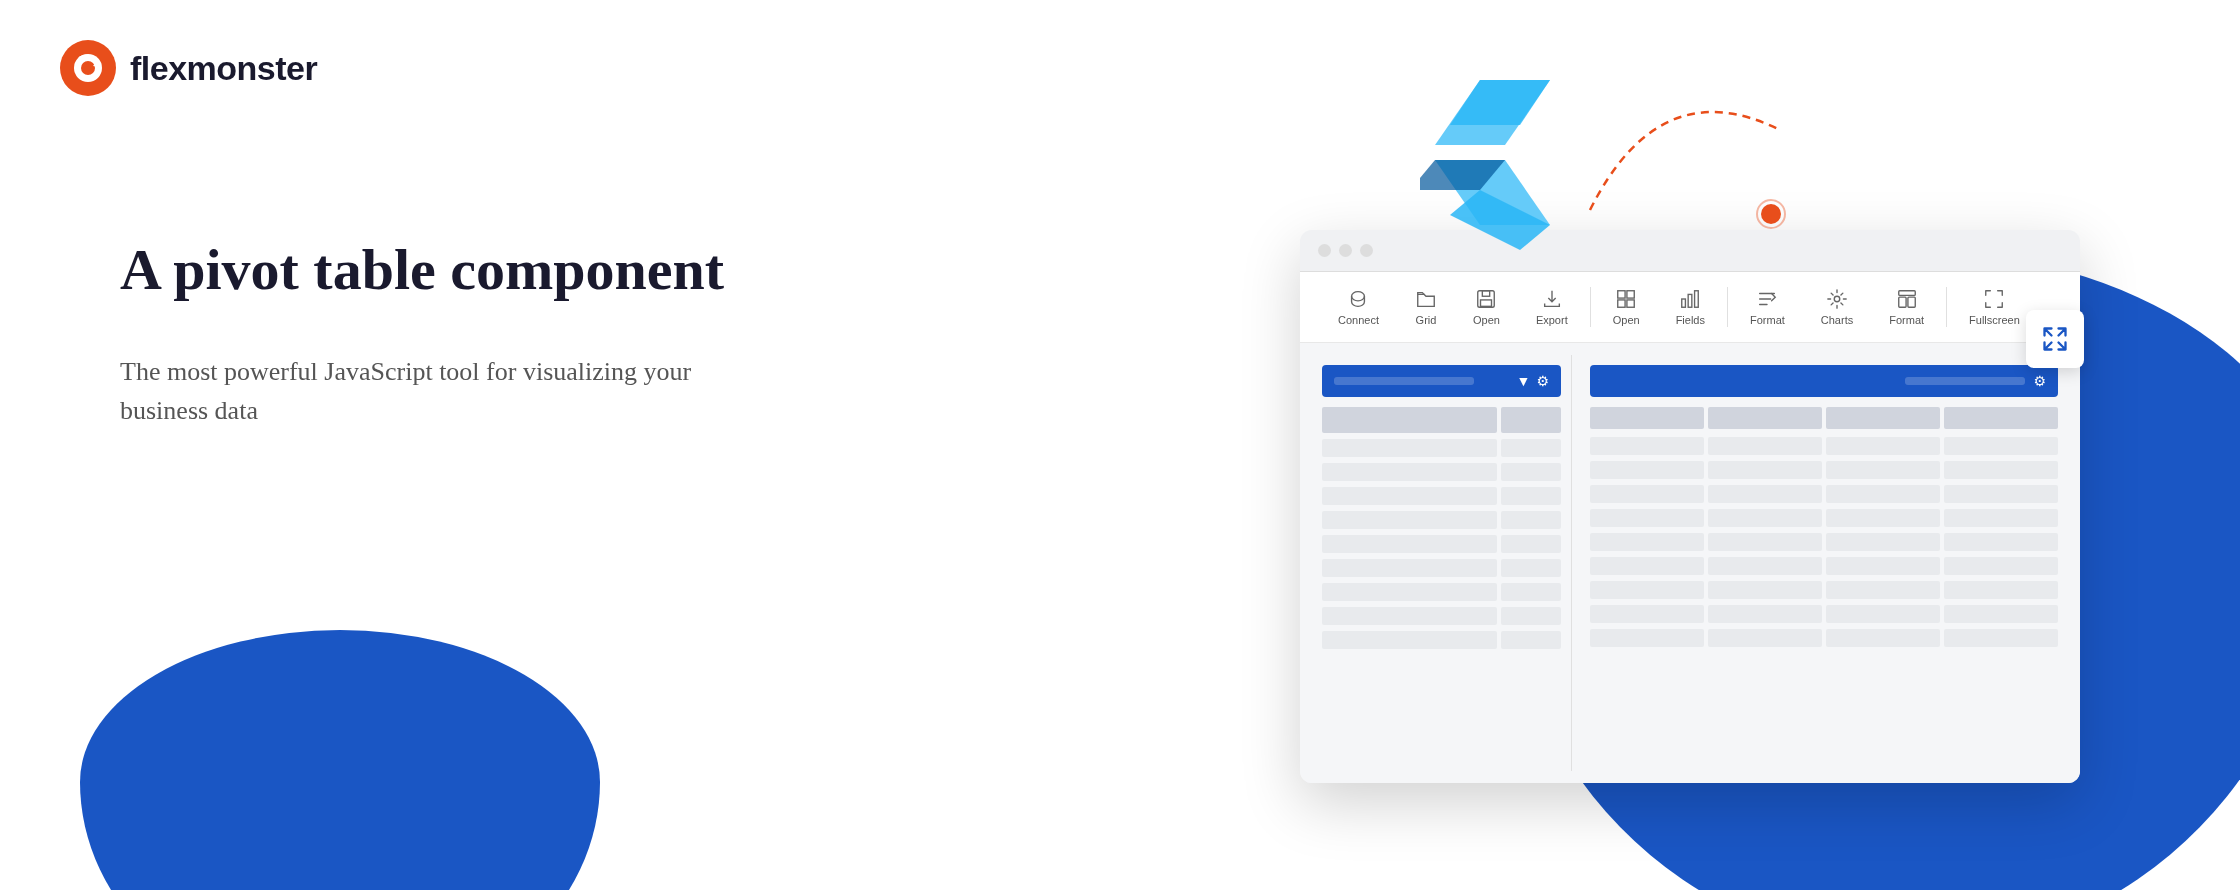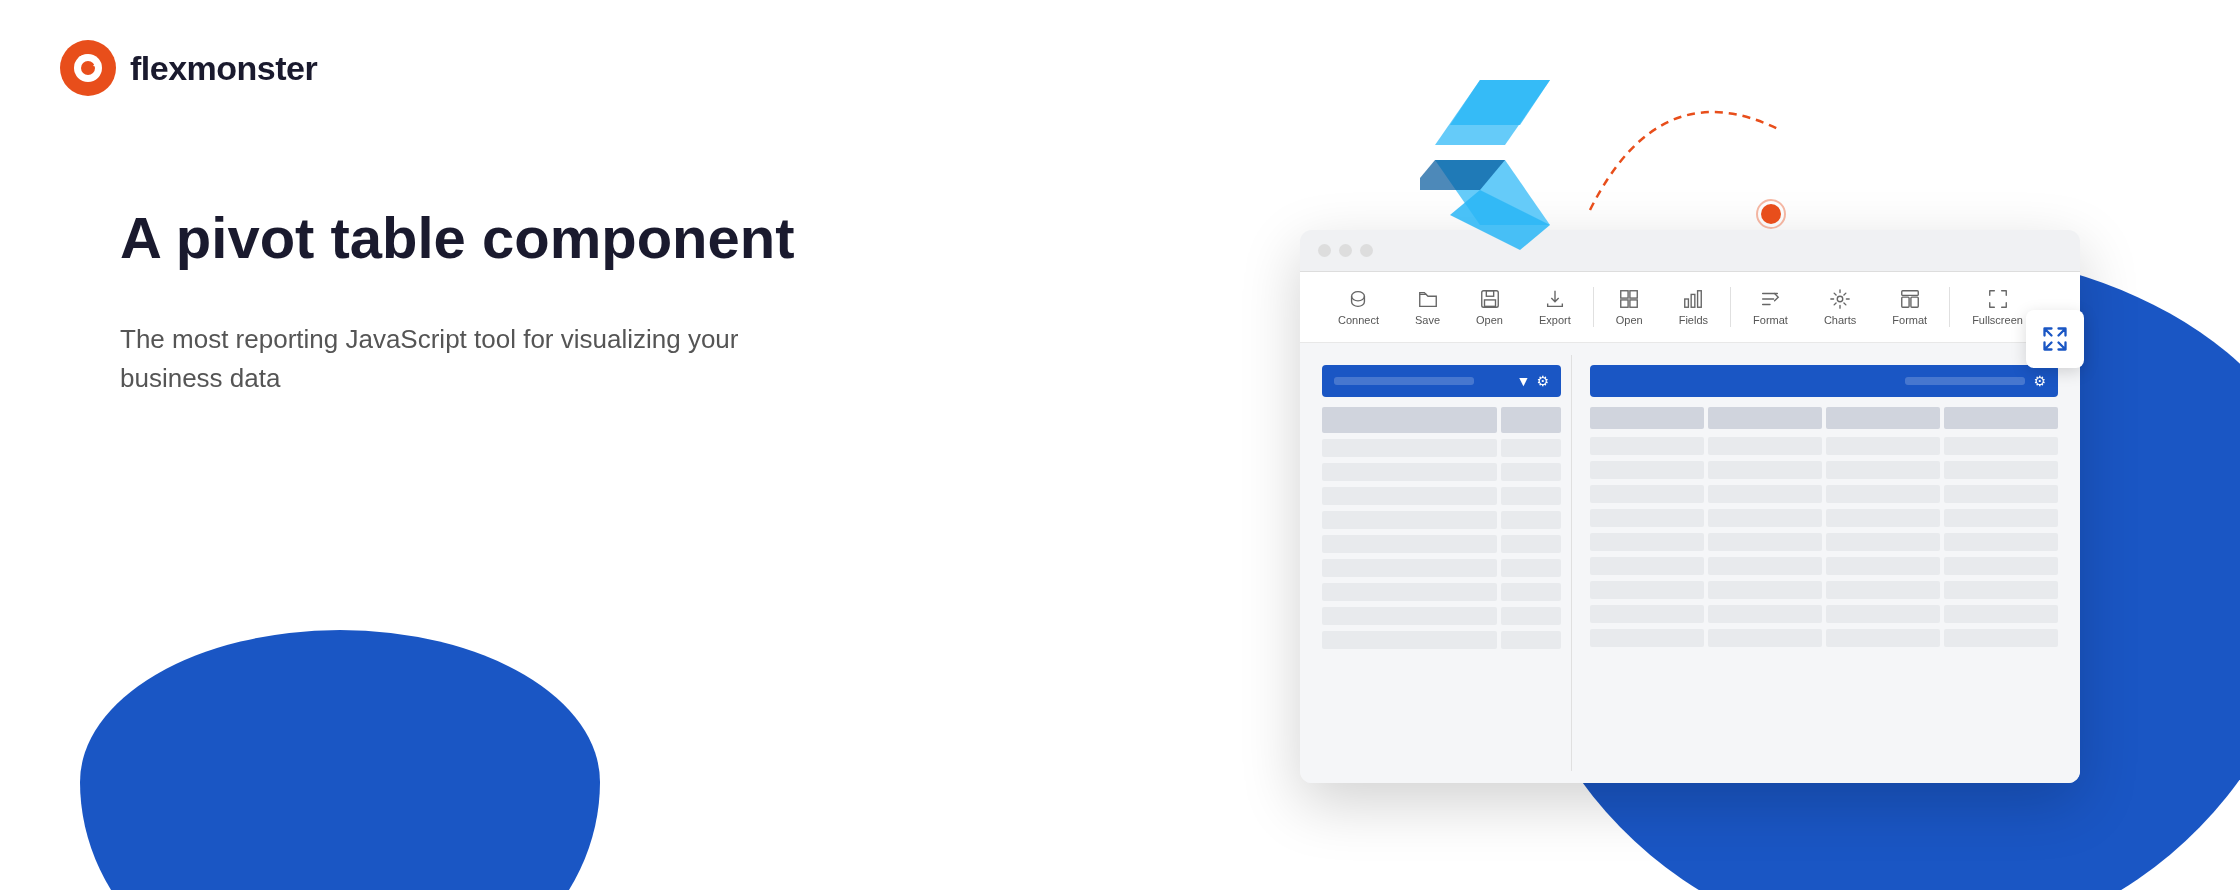--- a/index.html
+++ b/index.html
@@ -56,24 +56,25 @@
     .logo-text {
       font-size: 34px;
       font-weight: 700;
       color: #1a1a2e;
       letter-spacing: -0.5px;
     }
 
     
     .left-content {
       position: absolute;
-      top: 204px;
+      top: 236px;
       left: 120px;
       z-index: 10;
       max-width: 680px;
+      font-family: Liberation Serif, serif;
     }
 
     .headline {
       font-size: 58px;
       font-weight: 600;
       color: #1a1a2e;
       line-height: 1.18;
       margin-bottom: 48px;
     }
 
@@ -311,21 +312,21 @@
     <polygon points="38,20 40,27 33,26" fill="white"></polygon>
   </svg>
   <span class="logo-text">flexmonster</span>
 </div>
 
 <div class="left-content">
   <h1 class="headline">
     <span>A pivot table component</span><br>
   </h1>
   <p class="subheadline">
-    <span>The most reporting JavaScript tool for visualizing your</span><br>
+    <span>The most powerful JavaScript tool for visualizing your</span><br>
     <span>business data</span>
   </p>
 </div>
 
 <div class="right-content">
 
   <div class="flutter-logo">
     <svg width="200" height="200" viewBox="0 0 200 200" fill="none" xmlns="http://www.w3.org/2000/svg">
 
       <polygon points="60,10 130,10 85,75 15,75" fill="#54C5F8" opacity="0.9"></polygon>
@@ -366,21 +367,21 @@
           <path d="M5 9v6c0 2.76 3.13 5 7 5s7-2.24 7-5V9" stroke="#666" stroke-width="1.5" fill="none"></path>
         </svg>
         <span class="tb-label">Connect</span>
       </div>
 
       <div class="toolbar-item">
         <svg class="tb-svg" viewBox="0 0 24 24">
           <path d="M3 7h7l2 2h9v11H3z" stroke="#666" stroke-width="1.5" fill="none"></path>
           <path d="M3 7V5h5l2 2" stroke="#666" stroke-width="1.5" fill="none"></path>
         </svg>
-        <span class="tb-label">Save</span>
+        <span class="tb-label">Grid</span>
       </div>
 
       <div class="toolbar-item">
         <svg class="tb-svg" viewBox="0 0 24 24">
           <rect x="3" y="3" width="18" height="18" rx="2" stroke="#666" stroke-width="1.5" fill="none"></rect>
           <rect x="8" y="3" width="8" height="6" stroke="#666" stroke-width="1.5" fill="none"></rect>
           <rect x="6" y="13" width="12" height="7" stroke="#666" stroke-width="1.5" fill="none"></rect>
         </svg>
         <span class="tb-label">Open</span>
       </div>

